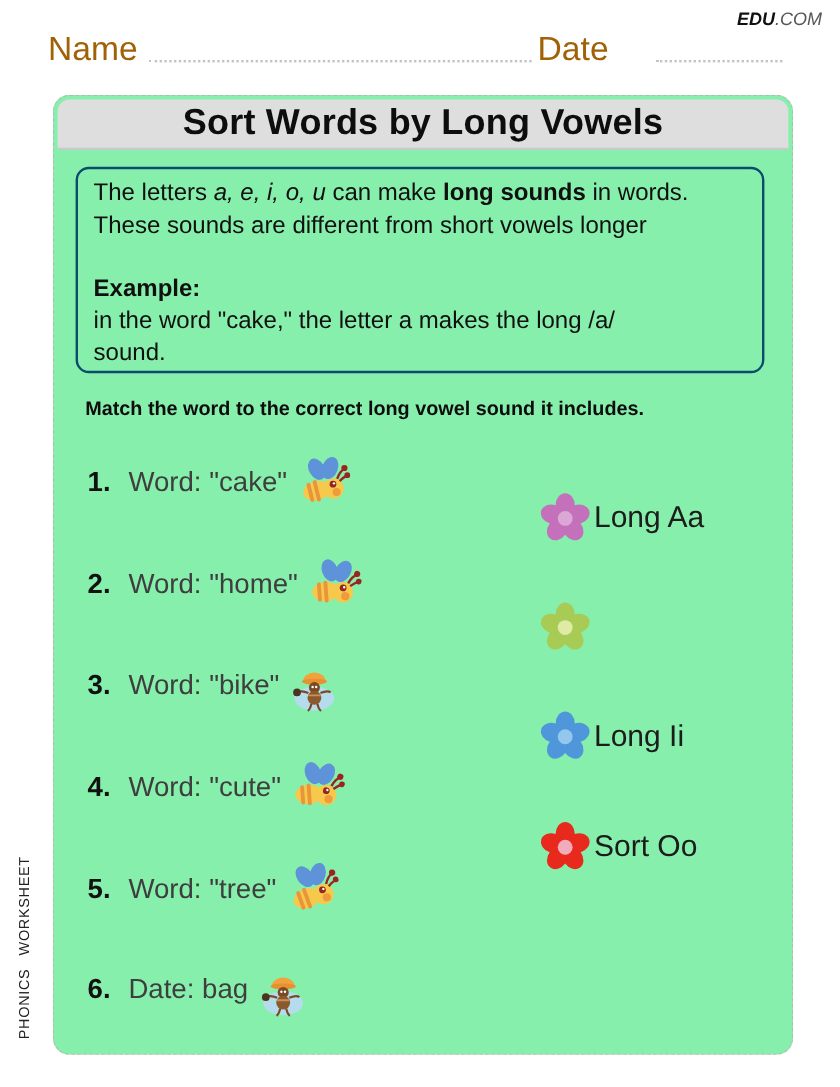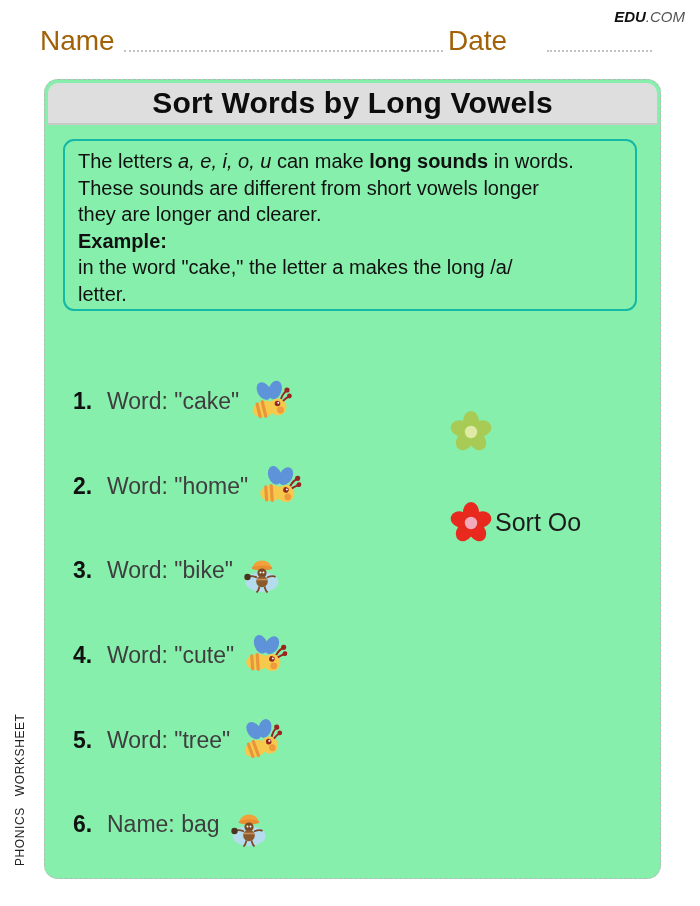--- a/index.html
+++ b/index.html
@@ -21,21 +21,21 @@
   
   .card{position:absolute;left:44px;top:66px;width:617px;height:800px;
         box-sizing:border-box;border:1px dashed #b7b7b7;border-radius:14px;background:#86efac;margin-top:13px;}
 
   .band{position:absolute;left:3px;right:3px;top:3px;height:40px;background:#dedede;
         border-radius:10px 10px 0 0;border-bottom:2px solid #c9c9c9;
         display:flex;align-items:center;justify-content:center;}
   .band h1{margin:0;font-size:30px;font-weight:700;color:#0d0d0d;letter-spacing:0.2px;}
 
   .instr{position:absolute;left:18px;top:59px;width:574px;height:172px;box-sizing:border-box;
-         border:2px solid #14b8a6;border-radius:11px;padding:7px 13px;
+         border:2px solid #0c4a6e;border-radius:11px;padding:7px 13px;
          font-size:20px;line-height:26.5px;color:#101010;}
   .instr .it{font-style:italic;}
   .instr .bd{font-weight:700;}
 
   .task{position:absolute;left:26px;top:252px;font-size:16.5px;font-weight:700;color:#0d0d0d;}
 
   
   .words{position:absolute;left:28px;top:279px;width:345px;}
   .word-row{height:84.7px;display:flex;align-items:center;}
   .word-row .num{font-weight:700;color:#111;font-size:23px;min-width:34px;}
@@ -76,26 +76,27 @@
 
   <div class="card">
 
     <div class="band">
       <h1>Sort Words by Long Vowels</h1>
     </div>
 
     <div class="instr">
       <span>The letters </span><span class="it">a, e, i, o, u</span><span> can make </span><span class="bd">long sounds</span><span> in words.</span><br>
       <span>These sounds are different from short vowels longer</span><br>
-      <span>they are longer and clearer.</span><br>
+      <br>
       <span class="bd">Example:</span><br>
       <span>in the word "cake," the letter a makes the long /a/</span><br>
-      <span>letter.</span>
+      <span>sound.</span>
     </div>
 
+    <div class="task">Match the word to the correct long vowel sound it includes.</div>
 
     <div class="words">
 
       <div class="word-row">
         <span class="num">1.</span>
         <span class="wlabel">Word: "cake"</span>
         <span class="icon">
           <svg width="46" height="42" viewBox="0 0 46 42">
             <ellipse cx="18" cy="11" rx="6.5" ry="9.5" transform="rotate(-30 18 11)" fill="#5e92d9"></ellipse>
             <ellipse cx="29" cy="10" rx="6.5" ry="9.5" transform="rotate(20 29 10)" fill="#5e92d9"></ellipse>
@@ -200,21 +201,21 @@
             <path d="M35 19 Q37 13 40.5 11" stroke="#9c2420" stroke-width="2" fill="none"></path>
             <path d="M37 21 Q41 17 43.5 16.5" stroke="#9c2420" stroke-width="2" fill="none"></path>
             <circle cx="41" cy="10" r="2.6" fill="#9c2420"></circle>
             <circle cx="43.4" cy="16" r="2.4" fill="#9c2420"></circle>
           </svg>
         </span>
       </div>
 
       <div class="word-row">
         <span class="num">6.</span>
-        <span class="wlabel">Name: bag</span>
+        <span class="wlabel">Date: bag</span>
         <span class="icon bug-drop">
           <svg width="44" height="42" viewBox="0 0 44 42">
             <ellipse cx="22" cy="28" rx="16.5" ry="10" fill="#b5dcec"></ellipse>
             <path d="M12.5 14 a9.5 7.5 0 0 1 19 0 z" fill="#f2a23b"></path>
             <ellipse cx="22" cy="14" rx="10.5" ry="2.4" fill="#e78f33"></ellipse>
             <circle cx="22" cy="19" r="4.6" fill="#7a4a24"></circle>
             <circle cx="20.5" cy="18.5" r="1" fill="#fff"></circle>
             <circle cx="23.5" cy="18.5" r="1" fill="#fff"></circle>
             <circle cx="22" cy="27.5" r="5.8" fill="#8a5a2e"></circle>
             <path d="M16.8 25.5 h10.4" stroke="#c99057" stroke-width="1.6"></path>
@@ -223,36 +224,66 @@
             <circle cx="7.5" cy="23" r="3.2" fill="#4a3420"></circle>
             <path d="M19.5 32.5 Q18.5 37 16.5 38.5 M24.5 32.5 Q25.5 37 27.5 38.5" stroke="#7a4a24" stroke-width="1.8" fill="none"></path>
           </svg>
         </span>
       </div>
 
     </div>
 
     <div class="vowels">
 
+      <div class="vowel-row">
+        <span class="icon">
+          <svg width="44" height="44" viewBox="0 0 44 44">
+            <g fill="#c470ba">
+              <ellipse cx="22" cy="11" rx="8" ry="10"></ellipse>
+              <ellipse cx="22" cy="11" rx="8" ry="10" transform="rotate(72 22 22)"></ellipse>
+              <ellipse cx="22" cy="11" rx="8" ry="10" transform="rotate(144 22 22)"></ellipse>
+              <ellipse cx="22" cy="11" rx="8" ry="10" transform="rotate(216 22 22)"></ellipse>
+              <ellipse cx="22" cy="11" rx="8" ry="10" transform="rotate(288 22 22)"></ellipse>
+            </g>
+            <circle cx="22" cy="22" r="6.2" fill="#dba8d6"></circle>
+          </svg>
+        </span>
+        <span class="vlabel">Long Aa</span>
+      </div>
 
       <div class="vowel-row">
         <span class="icon">
           <svg width="44" height="44" viewBox="0 0 44 44">
             <g fill="#a8cb55">
               <ellipse cx="22" cy="11" rx="8" ry="10"></ellipse>
               <ellipse cx="22" cy="11" rx="8" ry="10" transform="rotate(72 22 22)"></ellipse>
               <ellipse cx="22" cy="11" rx="8" ry="10" transform="rotate(144 22 22)"></ellipse>
               <ellipse cx="22" cy="11" rx="8" ry="10" transform="rotate(216 22 22)"></ellipse>
               <ellipse cx="22" cy="11" rx="8" ry="10" transform="rotate(288 22 22)"></ellipse>
             </g>
             <circle cx="22" cy="22" r="6.2" fill="#dfeaa4"></circle>
           </svg>
         </span>
       </div>
 
+      <div class="vowel-row">
+        <span class="icon">
+          <svg width="44" height="44" viewBox="0 0 44 44">
+            <g fill="#4f96da">
+              <ellipse cx="22" cy="11" rx="8" ry="10"></ellipse>
+              <ellipse cx="22" cy="11" rx="8" ry="10" transform="rotate(72 22 22)"></ellipse>
+              <ellipse cx="22" cy="11" rx="8" ry="10" transform="rotate(144 22 22)"></ellipse>
+              <ellipse cx="22" cy="11" rx="8" ry="10" transform="rotate(216 22 22)"></ellipse>
+              <ellipse cx="22" cy="11" rx="8" ry="10" transform="rotate(288 22 22)"></ellipse>
+            </g>
+            <circle cx="22" cy="22" r="6.2" fill="#93c7ed"></circle>
+          </svg>
+        </span>
+        <span class="vlabel">Long Ii</span>
+      </div>
 
       <div class="vowel-row">
         <span class="icon">
           <svg width="44" height="44" viewBox="0 0 44 44">
             <g fill="#e8291d">
               <ellipse cx="22" cy="11" rx="8" ry="10"></ellipse>
               <ellipse cx="22" cy="11" rx="8" ry="10" transform="rotate(72 22 22)"></ellipse>
               <ellipse cx="22" cy="11" rx="8" ry="10" transform="rotate(144 22 22)"></ellipse>
               <ellipse cx="22" cy="11" rx="8" ry="10" transform="rotate(216 22 22)"></ellipse>
               <ellipse cx="22" cy="11" rx="8" ry="10" transform="rotate(288 22 22)"></ellipse>

